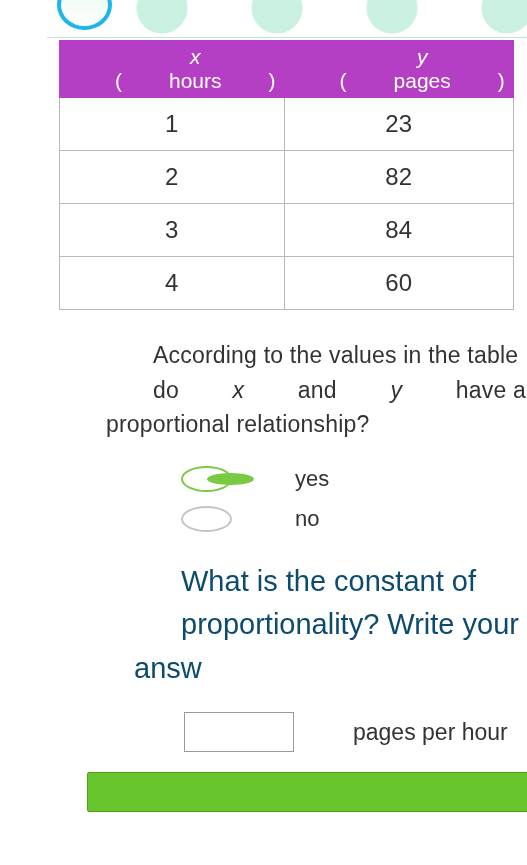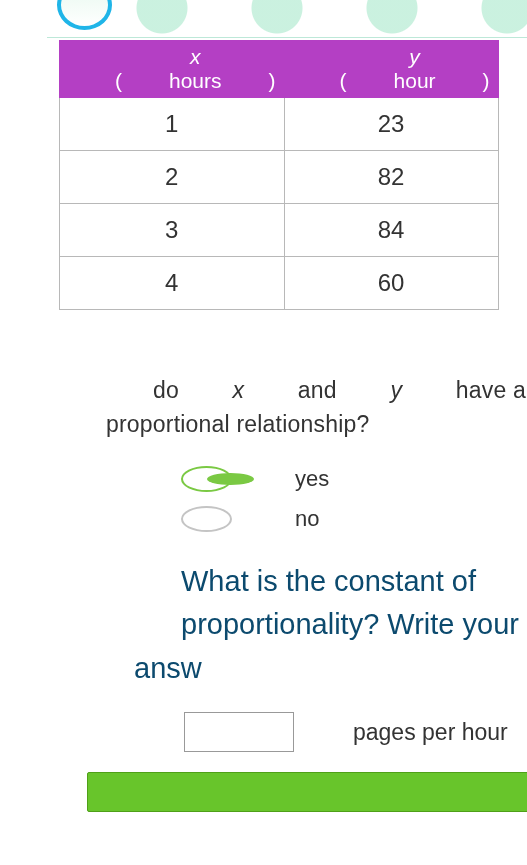--- a/index.html
+++ b/index.html
@@ -146,21 +146,21 @@
 
   <table class="data">
     <thead>
       <tr>
         <th>
           <span>x</span>
           <span class="unit"> (</span><span class="unit">hours</span><span class="unit">)</span>
         </th>
         <th>
           <span>y</span>
-          <span class="unit"> (</span><span class="unit">hour</span><span class="unit">)</span>
+          <span class="unit"> (</span><span class="unit">pages</span><span class="unit">)</span>
         </th>
       </tr>
     </thead>
     <tbody>
       <tr>
         <td>1</td>
         <td>23</td>
       </tr>
       <tr>
         <td>2</td>
@@ -171,21 +171,21 @@
         <td>84</td>
       </tr>
       <tr>
         <td>4</td>
         <td>60</td>
       </tr>
     </tbody>
   </table>
 
   <div class="question">
-    <br>
+    <span>According to the values in the table</span><br>
     <span>do </span><span class="ital">x</span><span> and </span><span class="ital">y</span><span> have a proportional relationship?</span>
   </div>
 
   <div class="choices">
     <div class="choice">
       <span class="radio selected">
           <span class="dot"></span>
         </span>
       <span>yes</span>
     </div>

